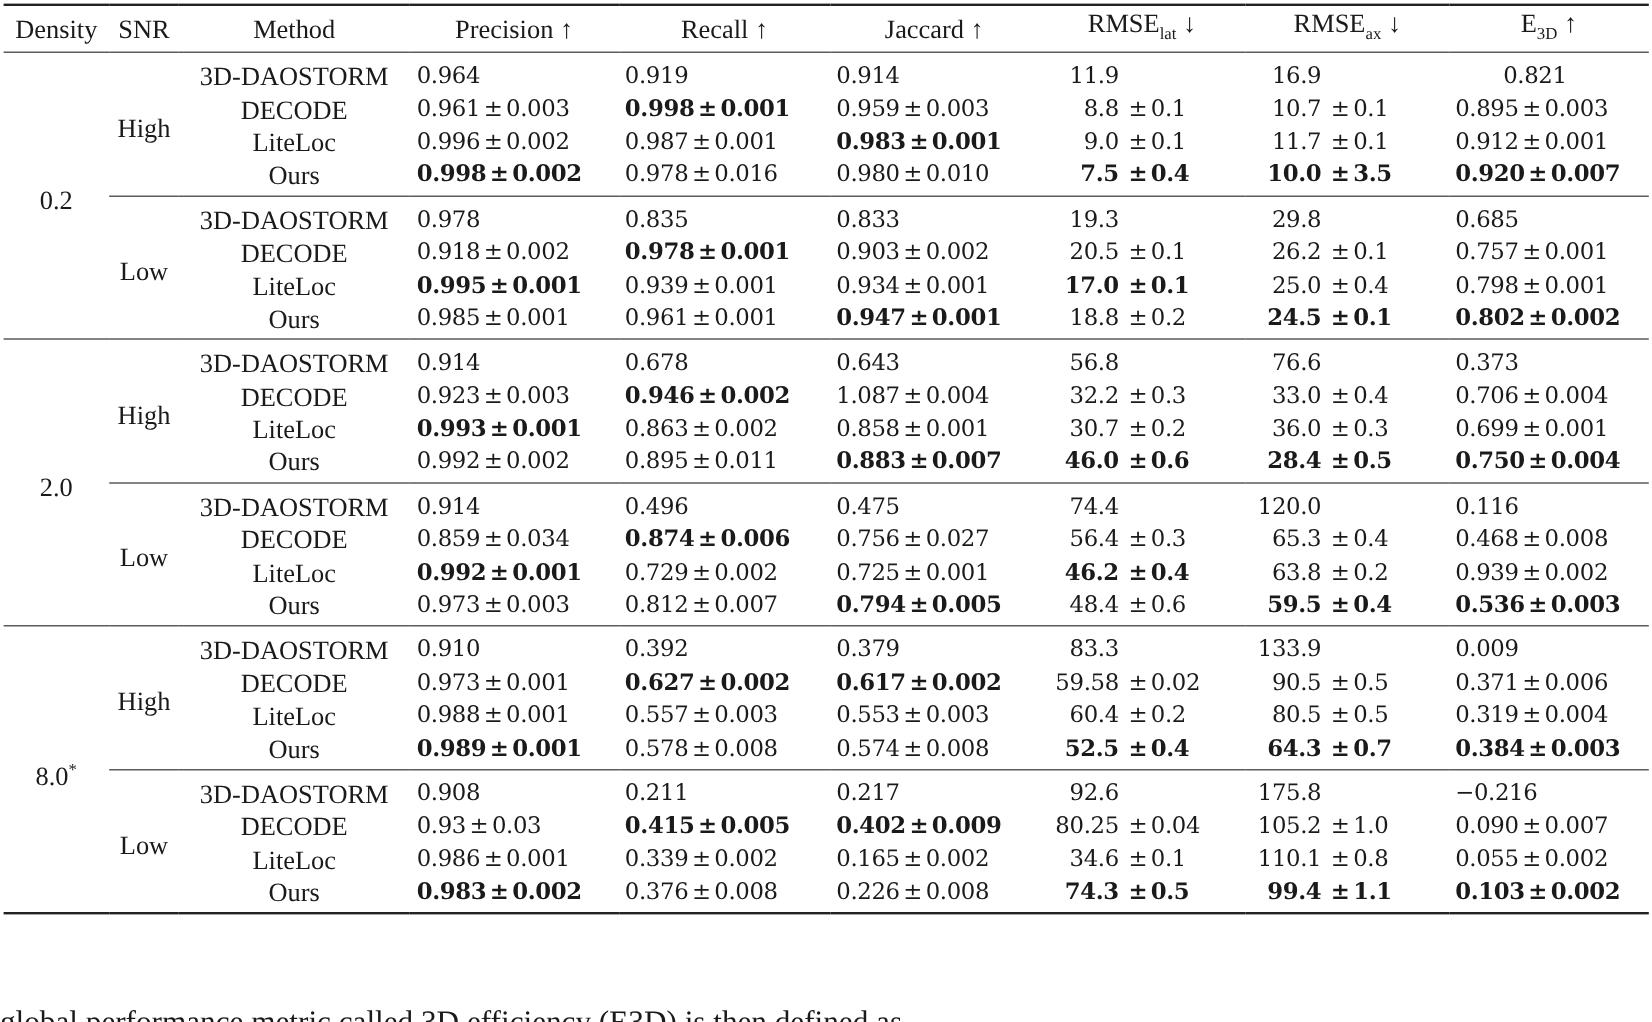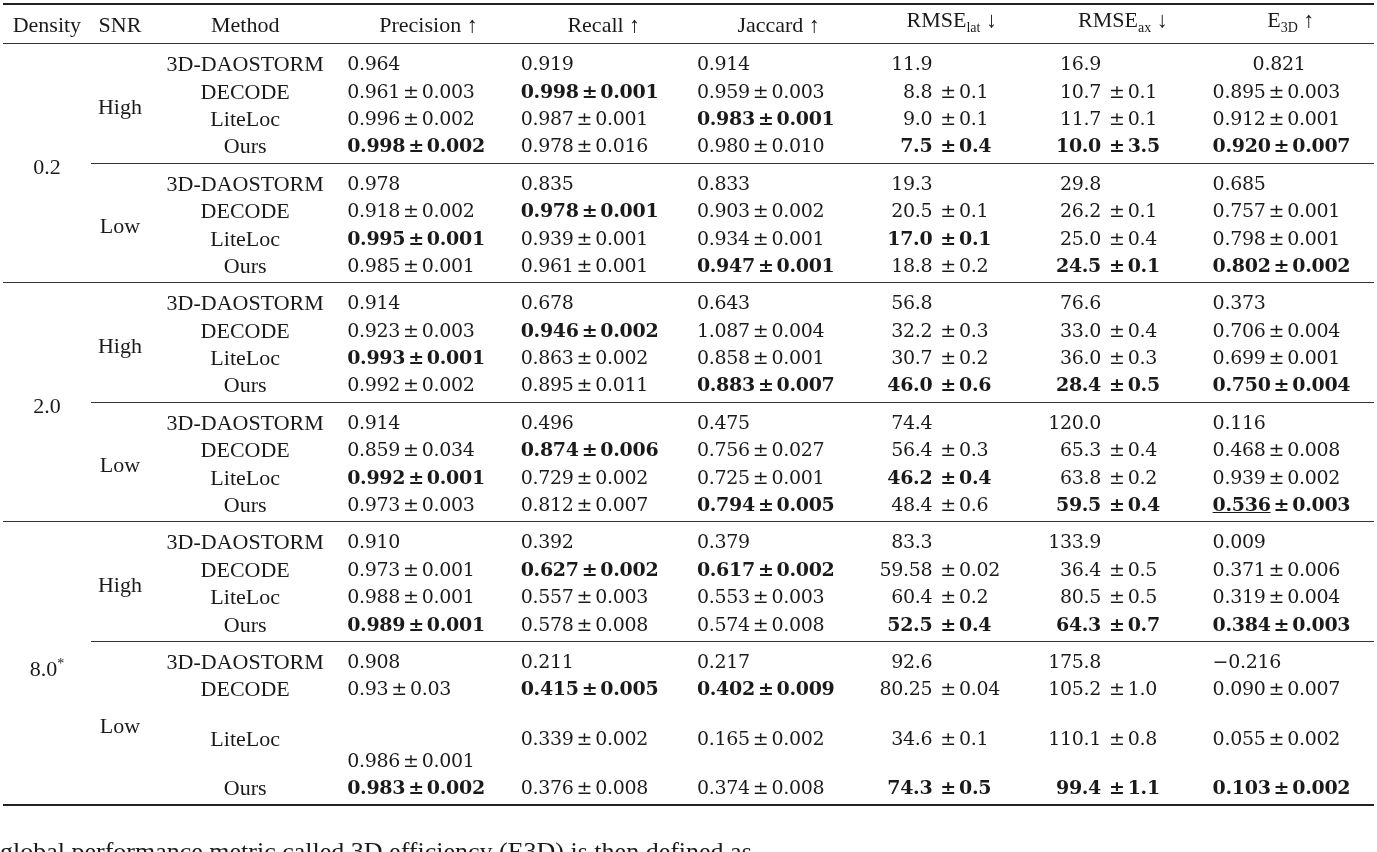--- a/index.html
+++ b/index.html
@@ -241,40 +241,40 @@
           <td class="val num c-ax rmse"><span class="main">63.8</span><span class="pm">±</span><span>0.2</span></td>
           <td class="val num c-e3d"><span class="main" style="width: auto;">0.939</span><span class="pm">±</span><span>0.002</span></td>
         </tr>
         <tr class="group-last">
           <td class="col-method">Ours</td>
           <td class="val num c-prec"><span class="main" style="width: auto;">0.973</span><span class="pm">±</span><span>0.003</span></td>
           <td class="val num c-rec"><span class="main" style="width: auto;">0.812</span><span class="pm">±</span><span>0.007</span></td>
           <td class="val num c-jac bold"><span class="main" style="width: auto;">0.794</span><span class="pm">±</span><span>0.005</span></td>
           <td class="val num c-lat rmse"><span class="main">48.4</span><span class="pm">±</span><span>0.6</span></td>
           <td class="val num c-ax rmse bold"><span class="main">59.5</span><span class="pm">±</span><span>0.4</span></td>
-          <td class="val num c-e3d bold"><span class="main" style="width: auto; text-decoration: underline;">0.536</span><span class="pm">±</span><span>0.003</span></td>
+          <td class="val num c-e3d bold"><span class="main" style="width: auto;">0.536</span><span class="pm">±</span><span>0.003</span></td>
         </tr>
         <tr class="group-first rule-mid">
           <td class="col-density" rowspan="8"><span>8.0<sup>*</sup></span></td>
           <td class="col-snr" rowspan="4">High</td>
           <td class="col-method">3D-DAOSTORM</td>
           <td class="val num c-prec"><span class="main" style="width: auto;">0.910</span></td>
           <td class="val num c-rec"><span class="main" style="width: auto;">0.392</span></td>
           <td class="val num c-jac"><span class="main" style="width: auto;">0.379</span></td>
           <td class="val num c-lat rmse"><span class="main">83.3</span></td>
           <td class="val num c-ax rmse"><span class="main">133.9</span></td>
           <td class="val num c-e3d"><span class="main" style="width: auto;">0.009</span></td>
         </tr>
         <tr class="">
           <td class="col-method">DECODE</td>
           <td class="val num c-prec"><span class="main" style="width: auto;">0.973</span><span class="pm">±</span><span>0.001</span></td>
           <td class="val num c-rec bold"><span class="main" style="width: auto;">0.627</span><span class="pm">±</span><span>0.002</span></td>
           <td class="val num c-jac bold"><span class="main" style="width: auto;">0.617</span><span class="pm">±</span><span>0.002</span></td>
           <td class="val num c-lat rmse"><span class="main">59.58</span><span class="pm">±</span><span>0.02</span></td>
-          <td class="val num c-ax rmse"><span class="main">36.4</span><span class="pm">±</span><span>0.5</span></td>
+          <td class="val num c-ax rmse"><span class="main">90.5</span><span class="pm">±</span><span>0.5</span></td>
           <td class="val num c-e3d"><span class="main" style="width: auto;">0.371</span><span class="pm">±</span><span>0.006</span></td>
         </tr>
         <tr class="">
           <td class="col-method">LiteLoc</td>
           <td class="val num c-prec"><span class="main" style="width: auto;">0.988</span><span class="pm">±</span><span>0.001</span></td>
           <td class="val num c-rec"><span class="main" style="width: auto; text-align: center;">0.557</span><span class="pm">±</span><span>0.003</span></td>
           <td class="val num c-jac"><span class="main" style="width: auto;">0.553</span><span class="pm">±</span><span>0.003</span></td>
           <td class="val num c-lat rmse"><span class="main">60.4</span><span class="pm">±</span><span>0.2</span></td>
           <td class="val num c-ax rmse"><span class="main">80.5</span><span class="pm">±</span><span>0.5</span></td>
           <td class="val num c-e3d"><span class="main" style="width: auto;">0.319</span><span class="pm">±</span><span>0.004</span></td>
@@ -302,32 +302,32 @@
           <td class="col-method">DECODE</td>
           <td class="val num c-prec"><span class="main" style="width: auto;">0.93</span><span class="pm">±</span><span>0.03</span></td>
           <td class="val num c-rec bold"><span class="main" style="width: auto;">0.415</span><span class="pm">±</span><span>0.005</span></td>
           <td class="val num c-jac bold"><span class="main" style="width: auto;">0.402</span><span class="pm">±</span><span>0.009</span></td>
           <td class="val num c-lat rmse"><span class="main">80.25</span><span class="pm">±</span><span>0.04</span></td>
           <td class="val num c-ax rmse"><span class="main">105.2</span><span class="pm">±</span><span>1.0</span></td>
           <td class="val num c-e3d"><span class="main" style="width: auto;">0.090</span><span class="pm">±</span><span>0.007</span></td>
         </tr>
         <tr class="">
           <td class="col-method">LiteLoc</td>
-          <td class="val num c-prec"><span class="main" style="width: auto; margin-top: 44px;">0.986</span><span class="pm">±</span><span>0.001</span></td>
+          <td class="val num c-prec"><span class="main" style="width: auto;">0.986</span><span class="pm">±</span><span>0.001</span></td>
           <td class="val num c-rec"><span class="main" style="width: auto;">0.339</span><span class="pm">±</span><span>0.002</span></td>
           <td class="val num c-jac"><span class="main" style="width: auto;">0.165</span><span class="pm">±</span><span>0.002</span></td>
           <td class="val num c-lat rmse"><span class="main">34.6</span><span class="pm">±</span><span>0.1</span></td>
           <td class="val num c-ax rmse"><span class="main">110.1</span><span class="pm">±</span><span>0.8</span></td>
           <td class="val num c-e3d"><span class="main" style="width: auto;">0.055</span><span class="pm">±</span><span>0.002</span></td>
         </tr>
         <tr class="group-last rule-bot">
           <td class="col-method">Ours</td>
           <td class="val num c-prec bold"><span class="main" style="width: auto;">0.983</span><span class="pm">±</span><span>0.002</span></td>
           <td class="val num c-rec"><span class="main" style="width: auto;">0.376</span><span class="pm">±</span><span>0.008</span></td>
-          <td class="val num c-jac"><span class="main" style="width: auto;">0.374</span><span class="pm">±</span><span>0.008</span></td>
+          <td class="val num c-jac"><span class="main" style="width: auto;">0.226</span><span class="pm">±</span><span>0.008</span></td>
           <td class="val num c-lat rmse bold"><span class="main">74.3</span><span class="pm">±</span><span>0.5</span></td>
           <td class="val num c-ax rmse bold"><span class="main">99.4</span><span class="pm">±</span><span>1.1</span></td>
           <td class="val num c-e3d bold"><span class="main" style="width: auto;">0.103</span><span class="pm">±</span><span>0.002</span></td>
         </tr>
       </tbody>
   </table>
 </div>
 
 <div class="caption">
   <span>global performance metric called 3D efficiency (E3D) is then defined as</span>

